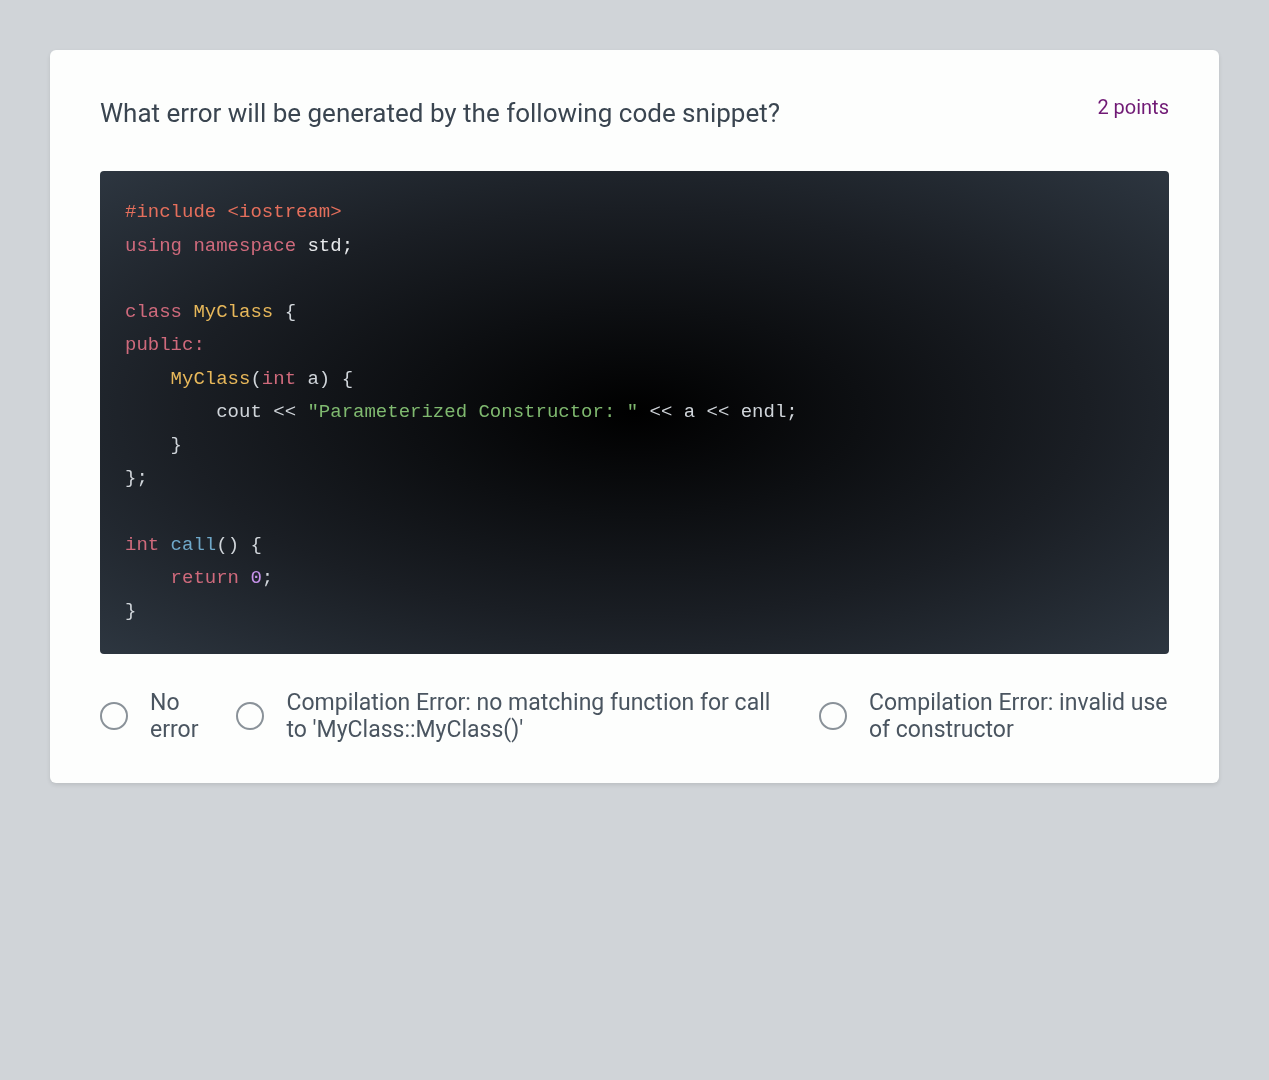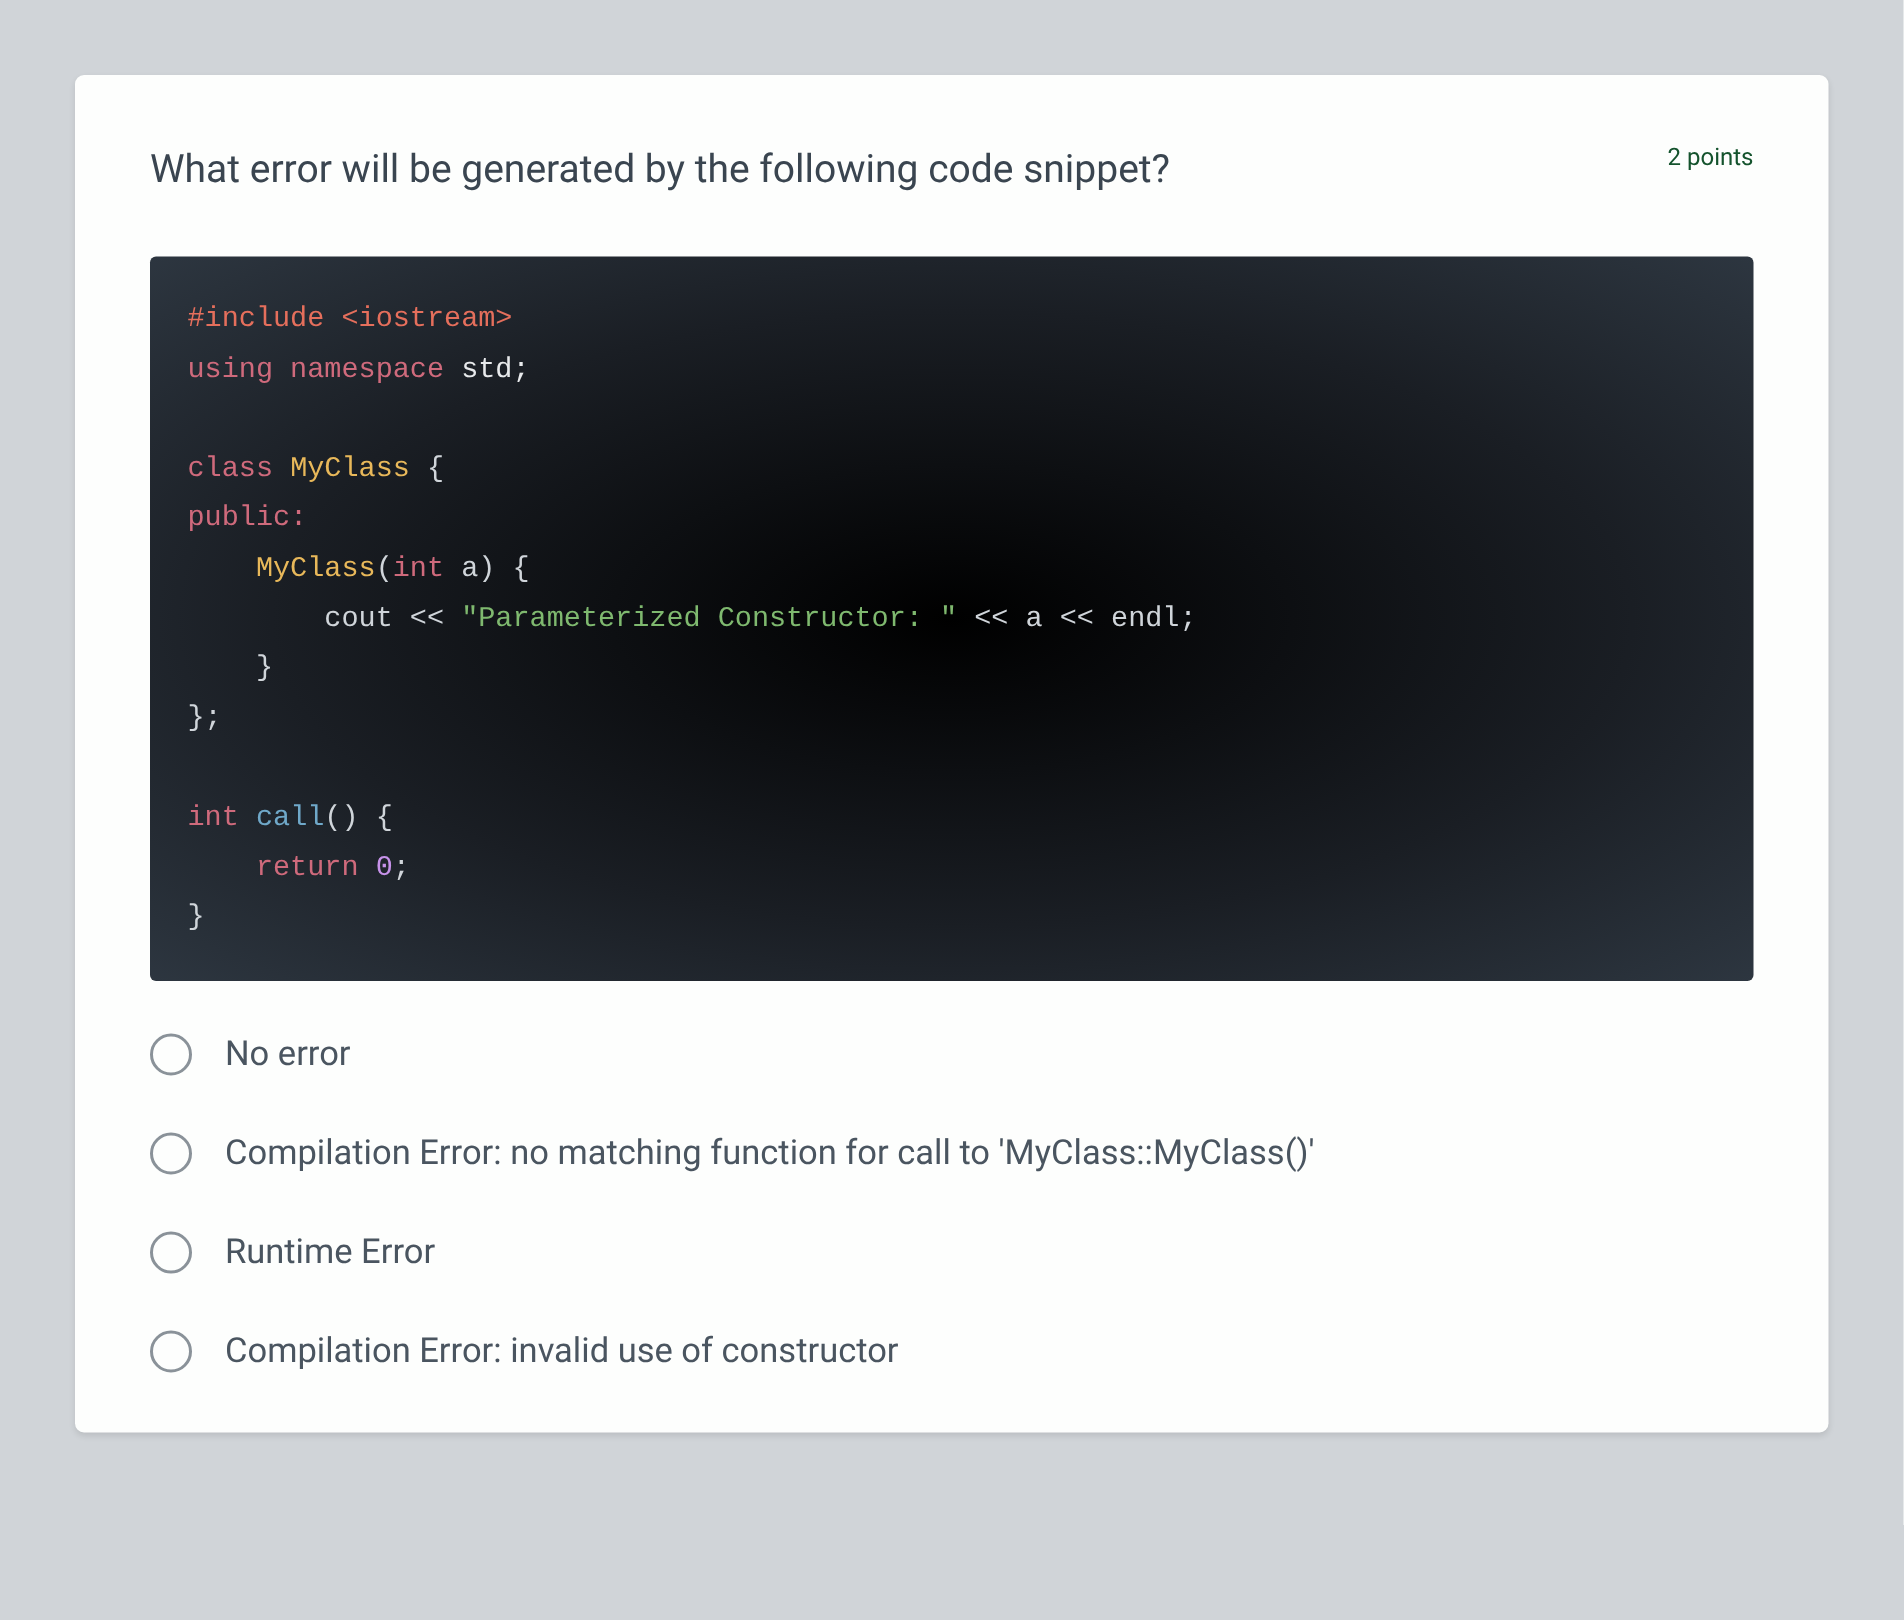--- a/index.html
+++ b/index.html
@@ -25,22 +25,22 @@
       align-items: flex-start;
       margin-bottom: 40px;
     }
     .question-text {
       font-size: 26px;
       color: #3a4550;
       font-weight: 400;
       line-height: 1.4;
     }
     .points {
-      font-size: 16px;
-      color: #14532d;
+      font-size: 20px;
+      color: #701a75;
       font-weight: 400;
       white-space: nowrap;
       margin-left: 30px;
     }
     .code-block {
       background: #2a2d32;
       background: radial-gradient(ellipse at center, #000000 0%, #1a1e24 60%, #2d3640 100%);
       border-radius: 4px;
       padding: 25px 25px 25px 25px;
       font-family: Menlo, Monaco, Consolas, "Courier New", monospace;
@@ -53,21 +53,20 @@
     .code-block .keyword { color: #cf6a7c; }
     .code-block .type { color: #cf6a7c; }
     .code-block .classname { color: #e8b85a; }
     .code-block .string { color: #7fb96f; }
     .code-block .number { color: #c792ea; }
     .code-block .plain { color: #d0d5da; }
     .code-block .func { color: #6fa8c9; }
     .code-block .white { color: #e8eaec; text-align: center; }
     .options {
       display: flex;
-      flex-direction: column;
       gap: 38px;
     }
     .option {
       display: flex;
       align-items: center;
       gap: 22px;
       cursor: pointer;
     }
     .radio {
       width: 28px;
@@ -112,20 +111,16 @@
     <div class="option">
       <div class="radio"></div>
       <div class="option-label">No error</div>
     </div>
     <div class="option">
       <div class="radio"></div>
       <div class="option-label">Compilation Error: no matching function for call to 'MyClass::MyClass()'</div>
     </div>
     <div class="option">
       <div class="radio"></div>
-      <div class="option-label">Runtime Error</div>
-    </div>
-    <div class="option">
-      <div class="radio"></div>
       <div class="option-label">Compilation Error: invalid use of constructor</div>
     </div>
   </div>
 </div>
 
 </body></html>

